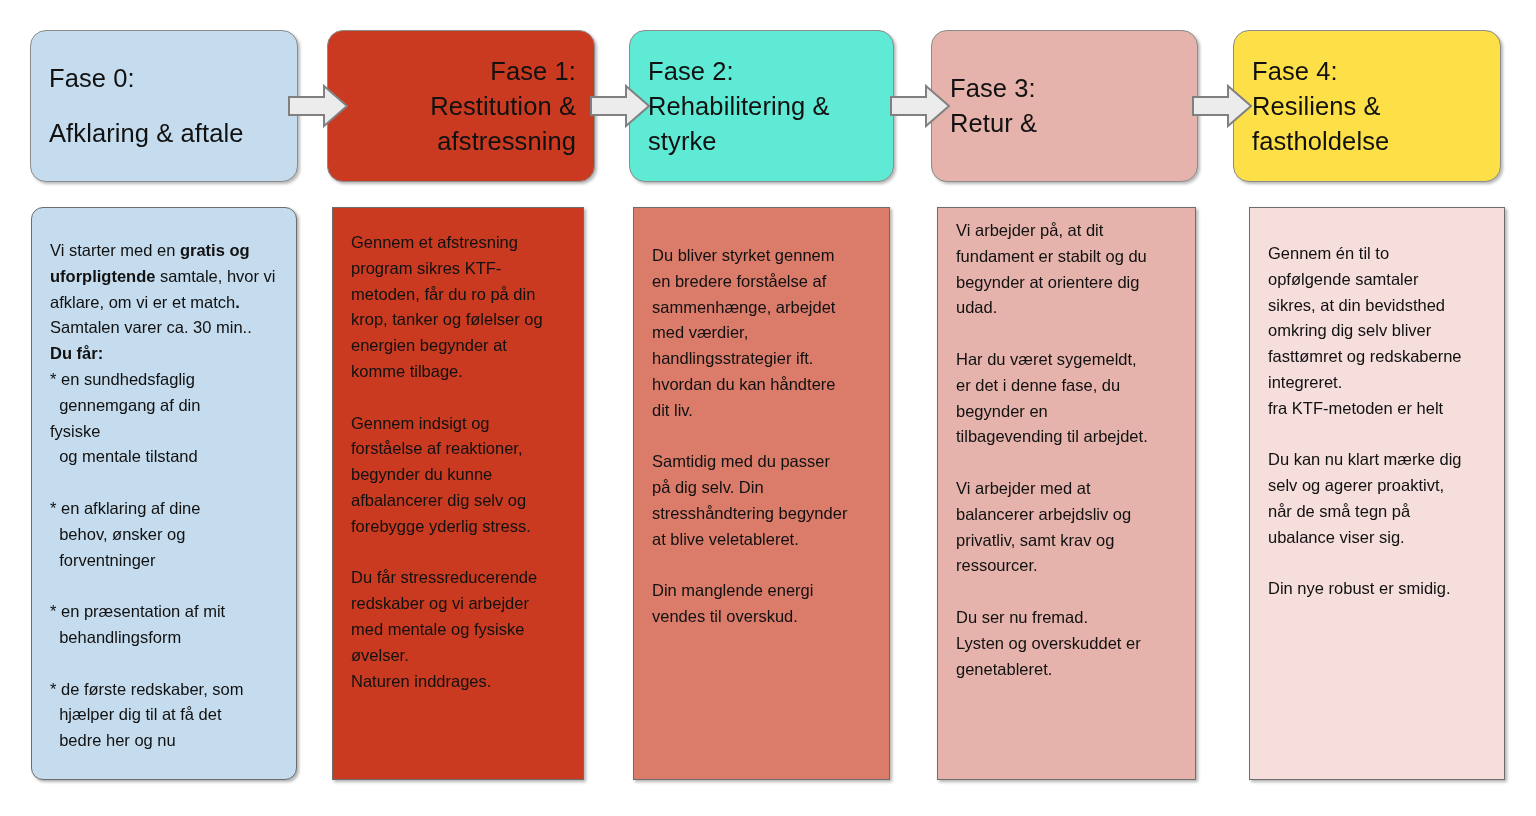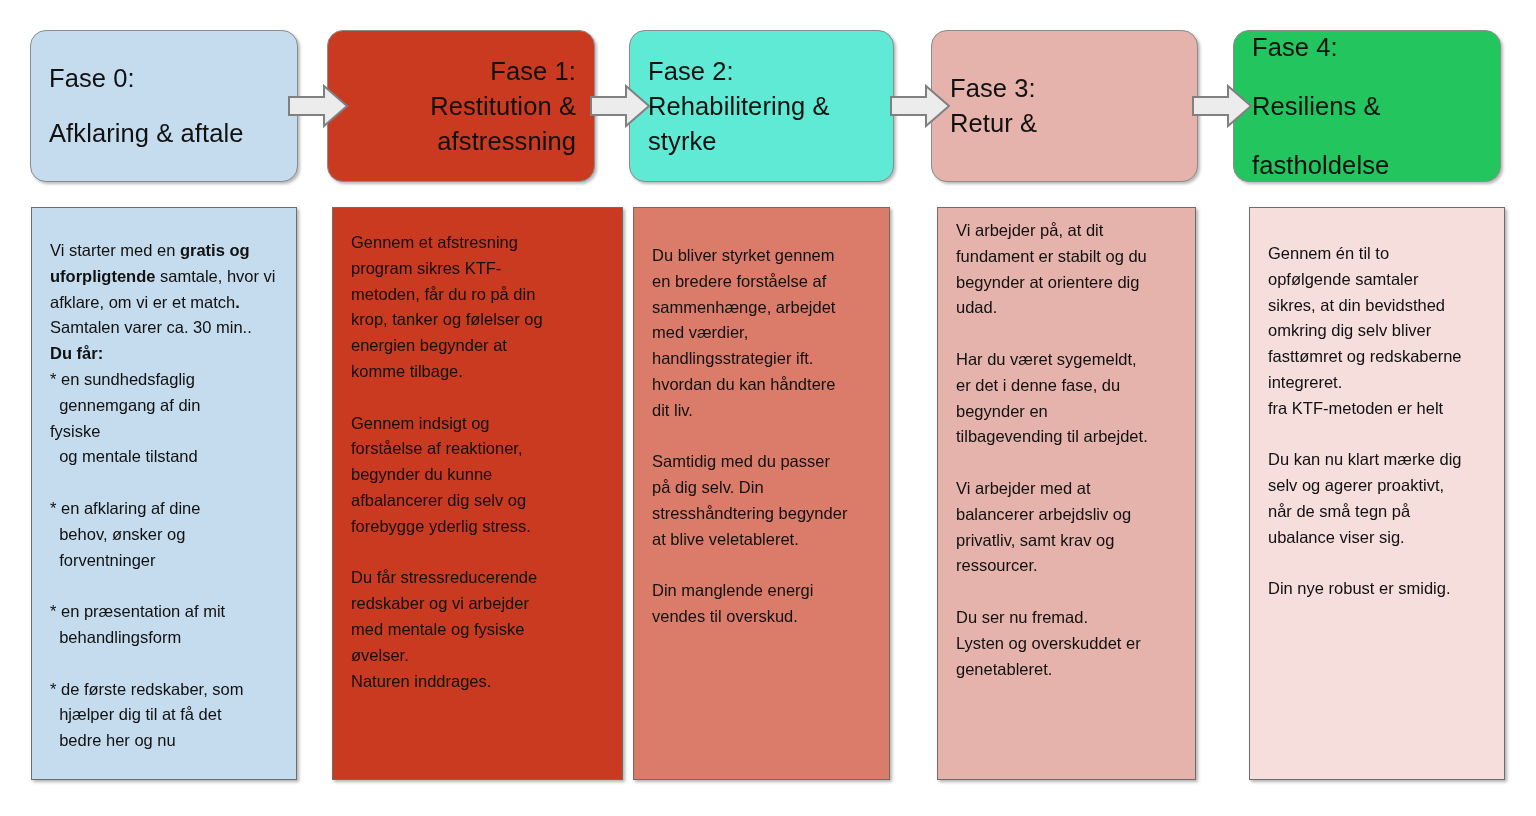--- a/index.html
+++ b/index.html
@@ -66,21 +66,21 @@
   .phase-body p {
     margin: 0;
     font-size: 16.5px;
     line-height: 25.8px;
   }
   .phase-body p.gap { height: 25.8px; }
   .phase-body .ln { display: block; white-space: pre-wrap; }
   .phase-body b { font-weight: bold; }
 
   
-  #body-0 { padding-top: 30px; }
+  #body-0 { padding-top: 30px; border-radius: 12px; }
   #body-1 { padding-top: 22px; }
   #body-2 { padding-top: 35px; }
   #body-3 { padding-top: 10px; }
   #body-4 { padding-top: 33px; }
 </style>
 </head>
 <body>
 
 <div id="diagram">
     <div class="phase-header" style="left: 30px; width: 268px; background: rgb(197, 220, 238); gap: 20px;">
@@ -94,21 +94,21 @@
     </div>
     <div class="phase-header" style="left: 629px; width: 265px; background: #5eead4;">
       <span class="line">Fase 2:</span>
       <span class="line">Rehabilitering &amp;</span>
       <span class="line">styrke</span>
     </div>
     <div class="phase-header" style="left: 931px; width: 267px; background: rgb(229, 179, 171);">
       <span class="line">Fase 3:</span>
       <span class="line">Retur &amp;</span>
     </div>
-    <div class="phase-header" style="left: 1233px; width: 268px; background: #22c55e; gap: 24px;">
+    <div class="phase-header" style="left: 1233px; width: 268px; background: #fde047;">
       <span class="line">Fase 4:</span>
       <span class="line">Resiliens &amp;</span>
       <span class="line">fastholdelse</span>
     </div>
     <div class="arrow" style="left: 288px;">
       <svg viewBox="0 0 60 44" xmlns="http://www.w3.org/2000/svg">
         <polygon points="1,13 36,13 36,2 59,22 36,42 36,31 1,31" fill="#ECECEC" stroke="#808080" stroke-width="2" stroke-linejoin="miter"></polygon>
       </svg>
     </div>
     <div class="arrow" style="left: 590px;">
@@ -146,21 +146,21 @@
         <span class="ln">* en præsentation af mit</span>
         <span class="ln">  behandlingsform</span>
       </p>
       <p class="gap"></p>
       <p>
         <span class="ln">* de første redskaber, som</span>
         <span class="ln">  hjælper dig til at få det</span>
         <span class="ln">  bedre her og nu</span>
       </p>
     </div>
-    <div class="phase-body" id="body-1" style="left: 332px; width: 291px; background: rgb(202, 58, 32);">
+    <div class="phase-body" id="body-1" style="left: 332px; width: 252px; background: rgb(202, 58, 32);">
       <p>
         <span class="ln">Gennem et afstresning</span>
         <span class="ln">program sikres KTF-</span>
         <span class="ln">metoden, får du ro på din</span>
         <span class="ln">krop, tanker og følelser og</span>
         <span class="ln">energien begynder at</span>
         <span class="ln">komme tilbage.</span>
       </p>
       <p class="gap"></p>
       <p>

